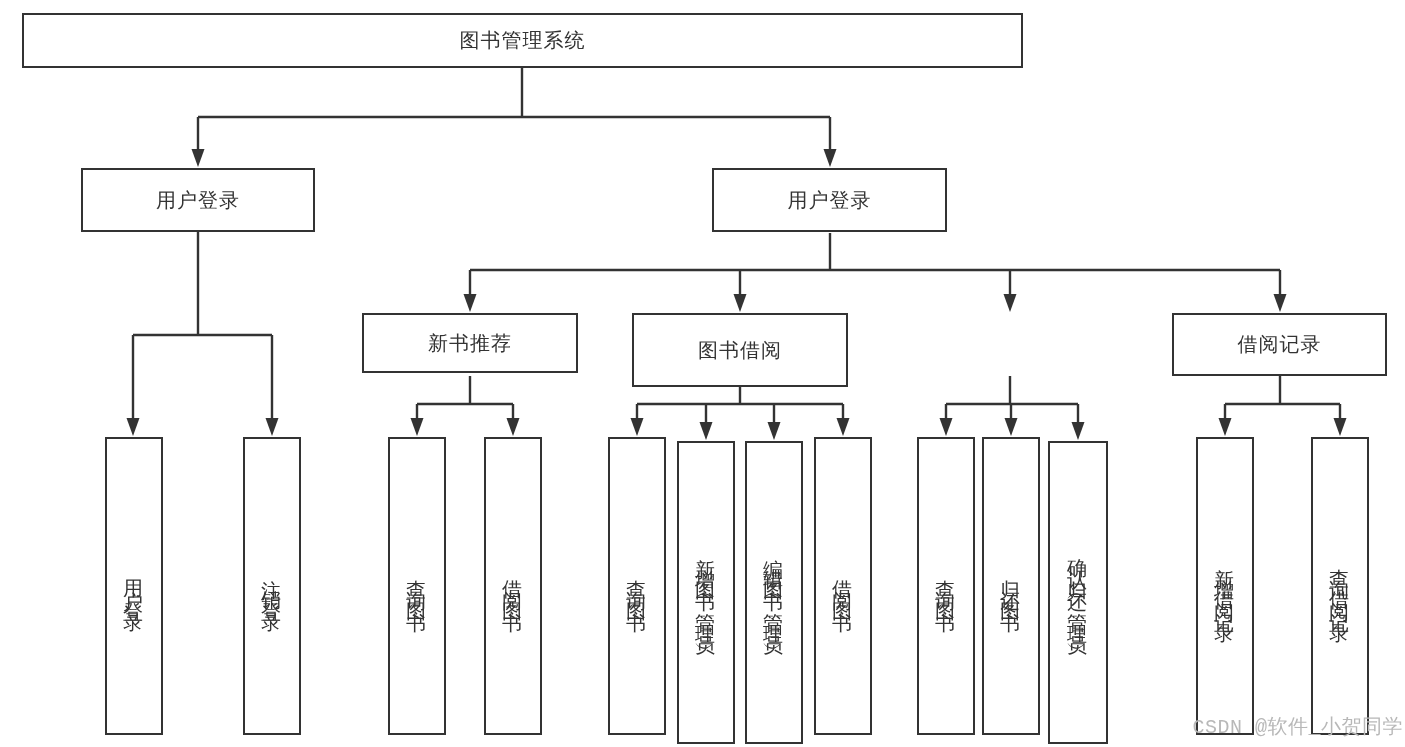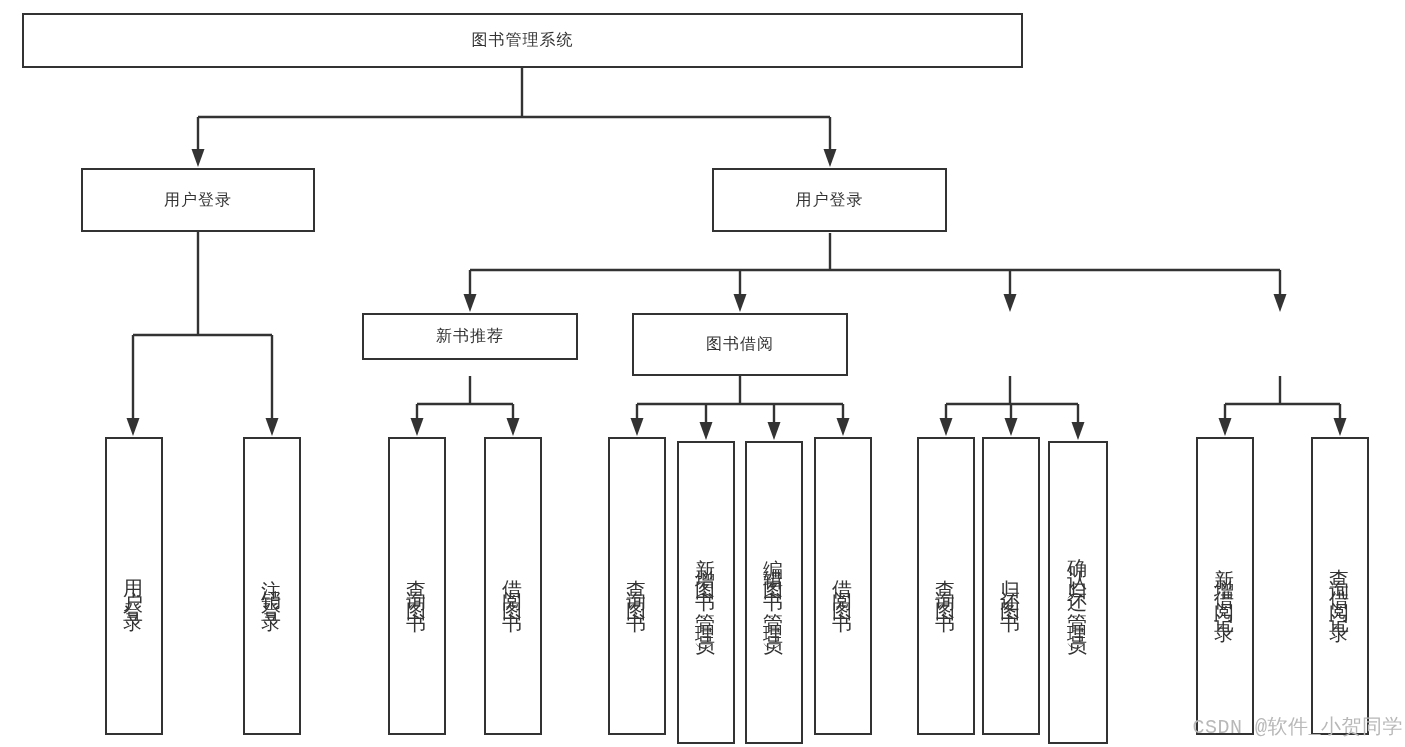--- a/index.html
+++ b/index.html
@@ -21,21 +21,21 @@
   .wires{position:absolute;left:0;top:0;pointer-events:none;}
   .wire{fill:none;stroke:var(--line);stroke-width:2.4;}
   .arrow{fill:var(--line);stroke:none;}
   .box{
     position:absolute;box-sizing:border-box;
     background:var(--box-fill);
     border:2.5px solid var(--box-border);
     display:flex;align-items:center;justify-content:center;
     color:var(--text);
   }
-  .hlabel{font-size:16px;letter-spacing:1px;white-space:nowrap;}
+  .hlabel{font-size:20px;letter-spacing:1px;white-space:nowrap;}
   .v{top:437px;height:298px;width:58px;}
   .vt{top:441px;height:303px;}
   .vlabel{
     writing-mode:vertical-rl;
     text-orientation:mixed;
     font-size:20px;
     letter-spacing:11px;
     white-space:nowrap;
   }
   .watermark{
@@ -91,25 +91,28 @@
     <span class="hlabel">图书管理系统</span>
   </div>
 
   <div class="box" style="left:81px;top:168px;width:234px;height:64px">
     <span class="hlabel">用户登录</span>
   </div>
   <div class="box" style="left:712px;top:168px;width:235px;height:64px">
     <span class="hlabel">用户登录</span>
   </div>
 
-  <div class="box" style="left:362px;top:313px;width:216px;height:47px">
+  <div class="box" style="left:362px;top:313px;width:216px;height:60px">
     <span class="hlabel">新书推荐</span>
   </div>
-  <div class="box" style="left:632px;top:313px;width:216px;height:63px">
+  <div class="box" style="left:632px;top:313px;width:216px;height:74px">
     <span class="hlabel">图书借阅</span>
+  </div>
+  <div class="box" style="left:1172px;top:313px;width:215px;height:63px">
+    <span class="hlabel">借阅记录</span>
   </div>
 
   <div class="box v" style="left:105px">
     <span class="vlabel">用户登录</span>
   </div>
   <div class="box v" style="left:243px">
     <span class="vlabel">注销登录</span>
   </div>
 
   <div class="box v" style="left:388px">

